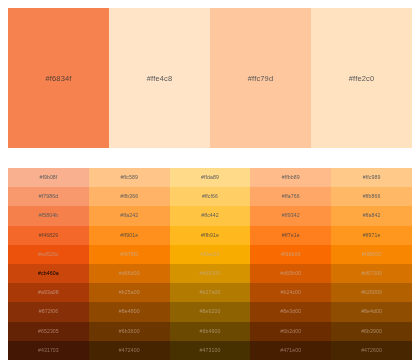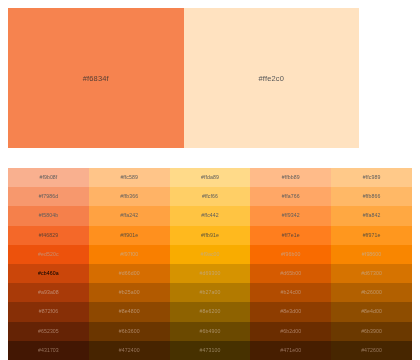--- a/index.html
+++ b/index.html
@@ -21,21 +21,21 @@
     height: 360px;
     background: #ffffff;
     box-sizing: border-box;
   }
 
   
   #top-swatch-band {
     position: absolute;
     left: 8px;
     top: 8px;
-    width: 351px;
+    width: 404px;
     height: 140px;
     display: flex;
     flex-direction: row;
   }
   .top-swatch {
     flex: 1 1 0;
     height: 100%;
     display: flex;
     align-items: center;
     justify-content: center;
@@ -83,20 +83,26 @@
 </style>
 </head>
 <body>
 
 <div id="palette-page">
 
   <div id="top-swatch-band">
       <div class="top-swatch" style="background-color: rgb(246, 131, 79);">
         <span class="top-swatch-label" style="color: rgb(90, 64, 53);">#f6834f</span>
       </div>
+      <div class="top-swatch" style="background-color: rgb(255, 228, 200);">
+        <span class="top-swatch-label" style="color: rgb(88, 88, 88);">#ffe4c8</span>
+      </div>
+      <div class="top-swatch" style="background-color: rgb(255, 199, 157);">
+        <span class="top-swatch-label" style="color: rgb(88, 88, 88);">#ffc79d</span>
+      </div>
       <div class="top-swatch" style="background-color: rgb(255, 226, 192);">
         <span class="top-swatch-label" style="color: rgb(88, 88, 88);">#ffe2c0</span>
       </div>
     </div>
 
   <div id="shade-grid">
       <div class="shade-column">
         <div class="shade-cell" style="background-color: rgb(249, 176, 143);">
           <span class="shade-cell-label" style="color: rgb(93, 93, 93);">#f9b08f</span>
         </div>

